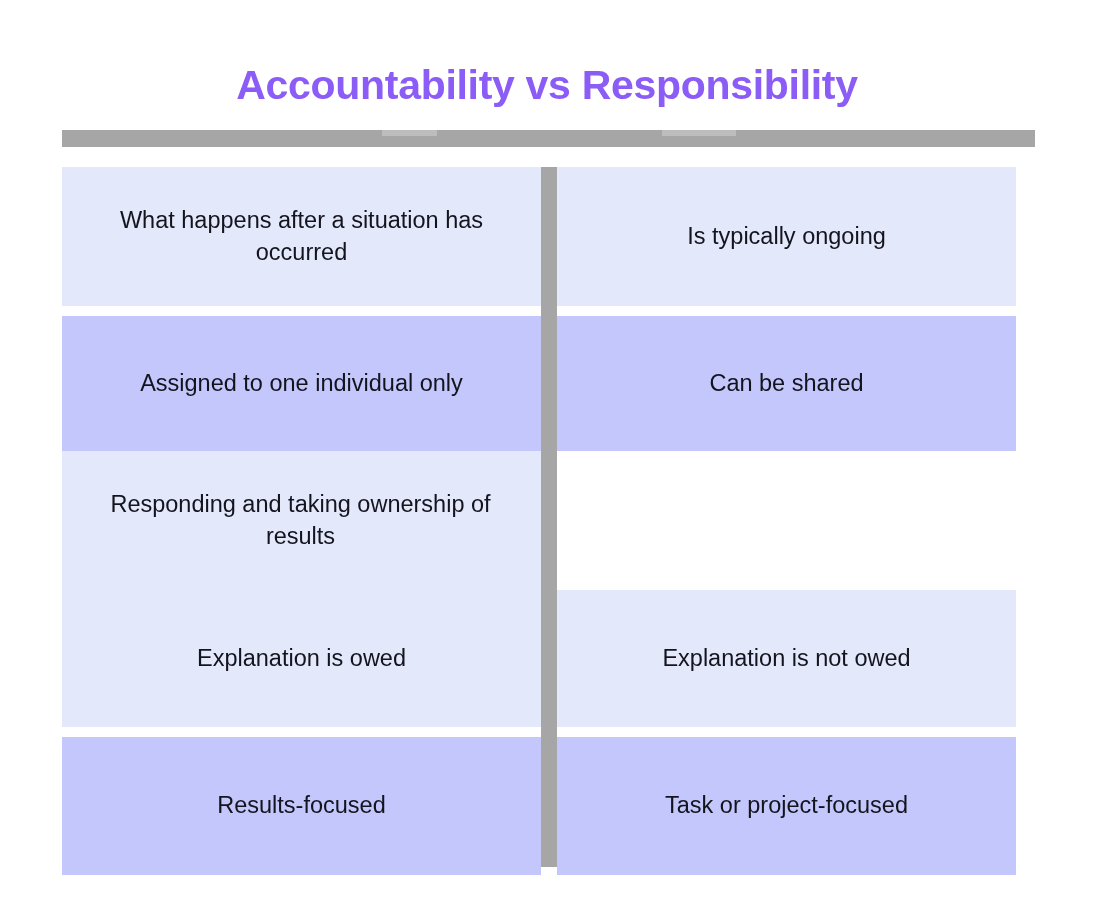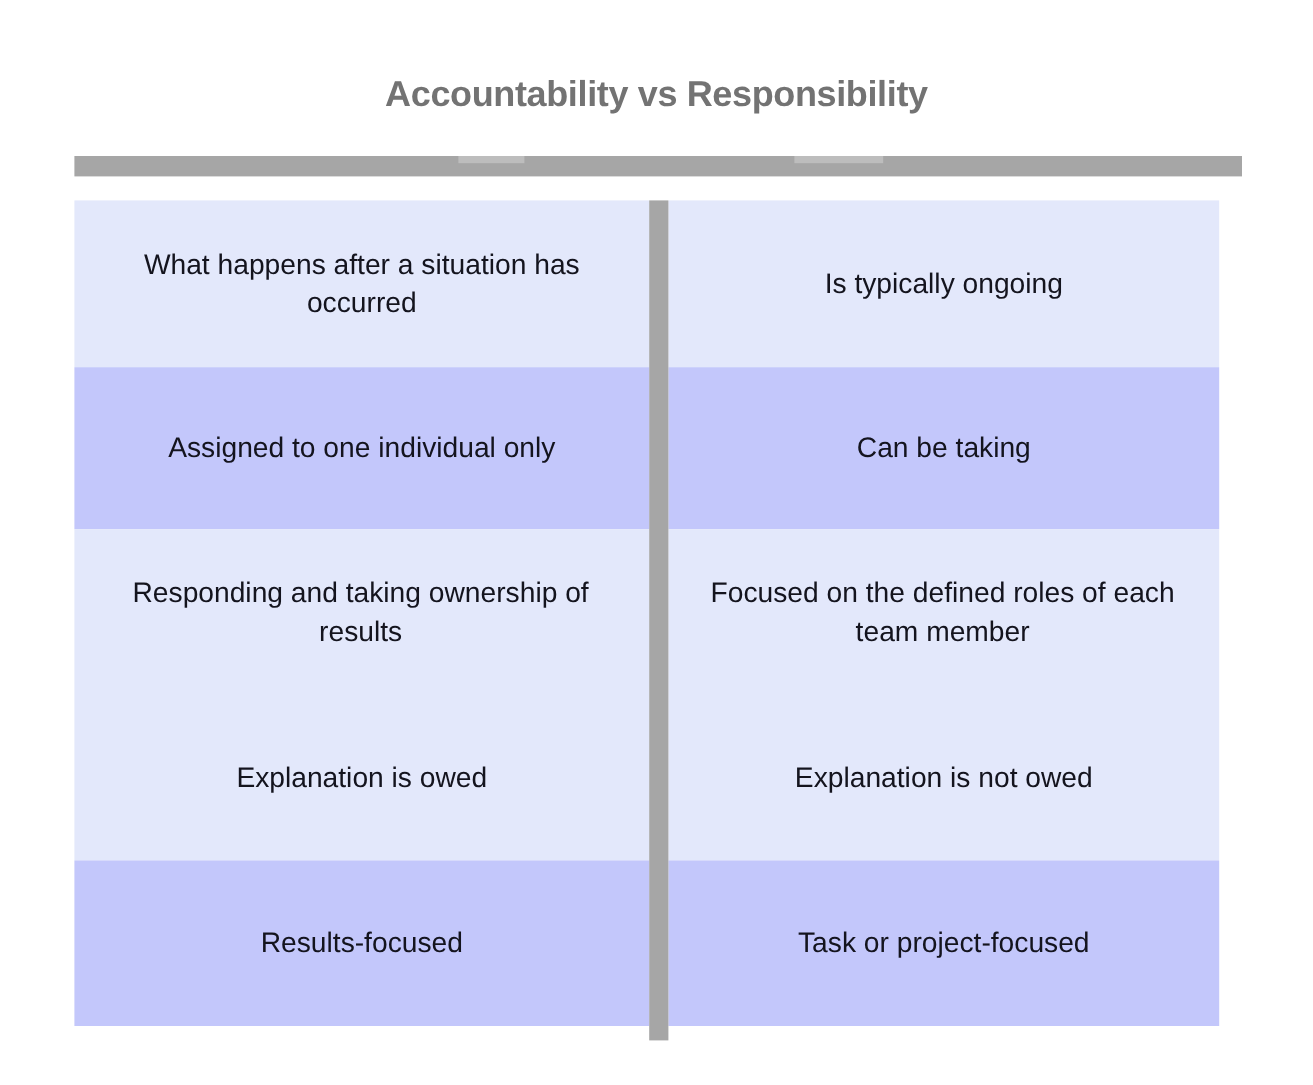--- a/index.html
+++ b/index.html
@@ -21,24 +21,24 @@
     background: #ffffff;
   }
 
   
   .title {
     position: absolute;
     left: 0;
     top: 62px;
     width: 1094px;
     text-align: center;
-    font-size: 30px;
+    font-size: 41px;
     font-weight: bold;
     letter-spacing: -0.3px;
-    color: #737373;
+    color: #8b5cf6;
     line-height: 1.15;
   }
 
   
   .header-bar {
     position: absolute;
     left: 62px;
     top: 130px;
     width: 973px;
     height: 17px;
@@ -59,21 +59,21 @@
     left: 62px;
     top: 167px;
     width: 1056px;
   }
   .row {
     display: flex;
     width: 100%;
     box-sizing: border-box;
   }
   .row-light .cell { background: #e3e8fb; }
-  .row-dark  .cell { background: #c3c7fb; }
+  .row-dark  .cell { background: #c3c7fb; margin-top: 10px; }
 
   .cell {
     box-sizing: border-box;
     display: flex;
     align-items: center;
     justify-content: center;
     text-align: center;
     font-size: 23.5px;
     color: #14141e;
     line-height: 1.32;
@@ -115,27 +115,26 @@
 
     <div class="row row-light r1">
       <div class="cell cell-left">What happens after a situation has occurred</div>
       <div class="cell-gap"></div>
       <div class="cell cell-right">Is typically ongoing</div>
     </div>
 
     <div class="row row-dark r2">
       <div class="cell cell-left">Assigned to one individual only</div>
       <div class="cell-gap"></div>
-      <div class="cell cell-right">Can be taking</div>
+      <div class="cell cell-right">Can be shared</div>
     </div>
 
     <div class="row row-light r3">
       <div class="cell cell-left">Responding and taking ownership of results</div>
       <div class="cell-gap"></div>
-      <div class="cell cell-right">Focused on the defined roles of each team member</div>
     </div>
 
     <div class="row row-light r5">
       <div class="cell cell-left">Explanation is owed</div>
       <div class="cell-gap"></div>
       <div class="cell cell-right">Explanation is not owed</div>
     </div>
 
     <div class="row row-dark r4">
       <div class="cell cell-left">Results-focused</div>

